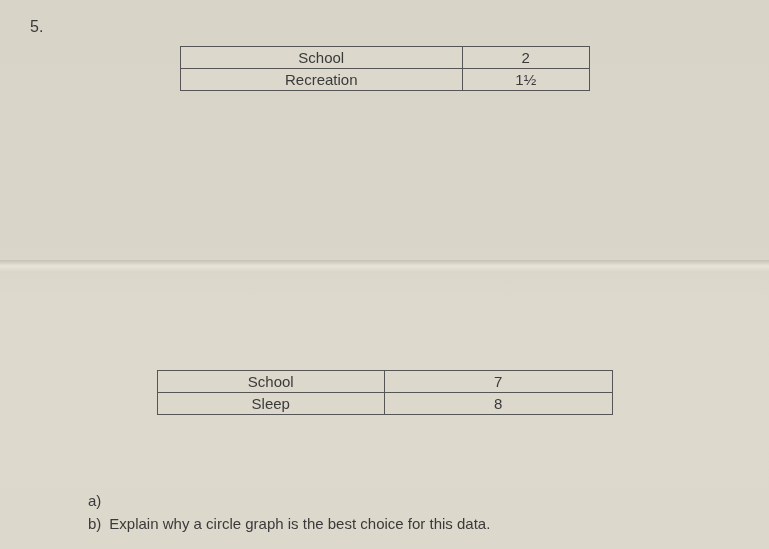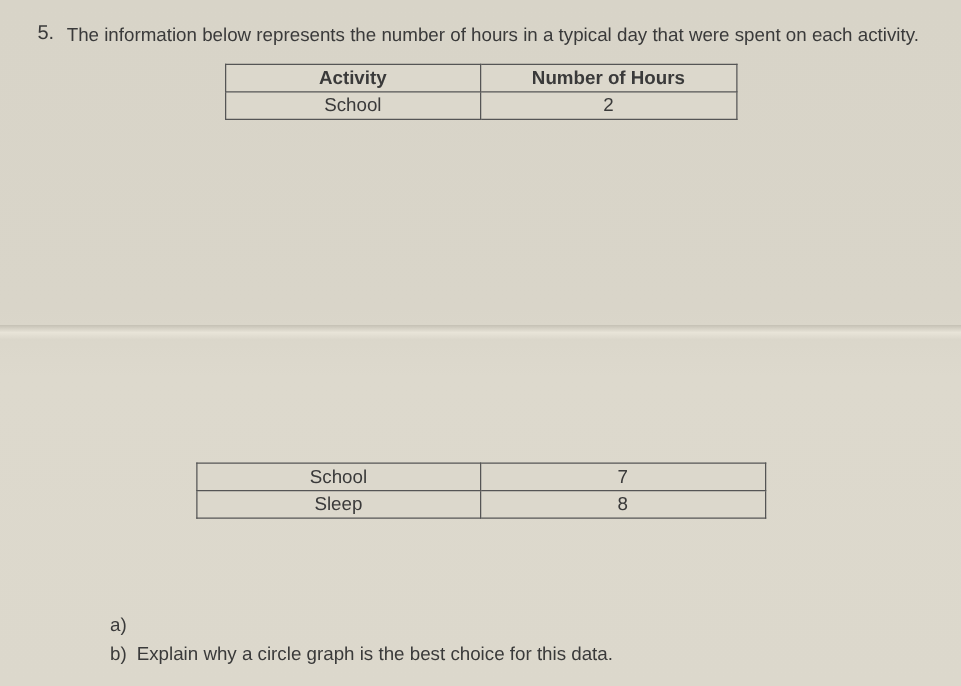--- a/index.html
+++ b/index.html
@@ -81,32 +81,31 @@
     }
     .sub-label {
       flex-shrink: 0;
     }
   </style>
 </head>
 <body>
 
 <div class="question-header">
   <div class="question-number">5.</div>
-  <div class="question-text">The information below represents the number of hours in a typical day that were spent on each activity.</div>
 </div>
 
 <table class="top-table">
   <tbody>
-      <tr>
-    <th class="col-activity">Activity</th>
-    <th class="col-hours">Number of Hours</th>
-  </tr>
   <tr>
     <td>School</td>
     <td>2</td>
+  </tr>
+  <tr>
+    <td>Recreation</td>
+    <td>1½</td>
   </tr>
 </tbody>
   </table>
 
 <div class="page-divider"></div>
 
 <table class="bottom-table">
   <tbody>
       <tr>
     <td class="col-activity">School</td>

